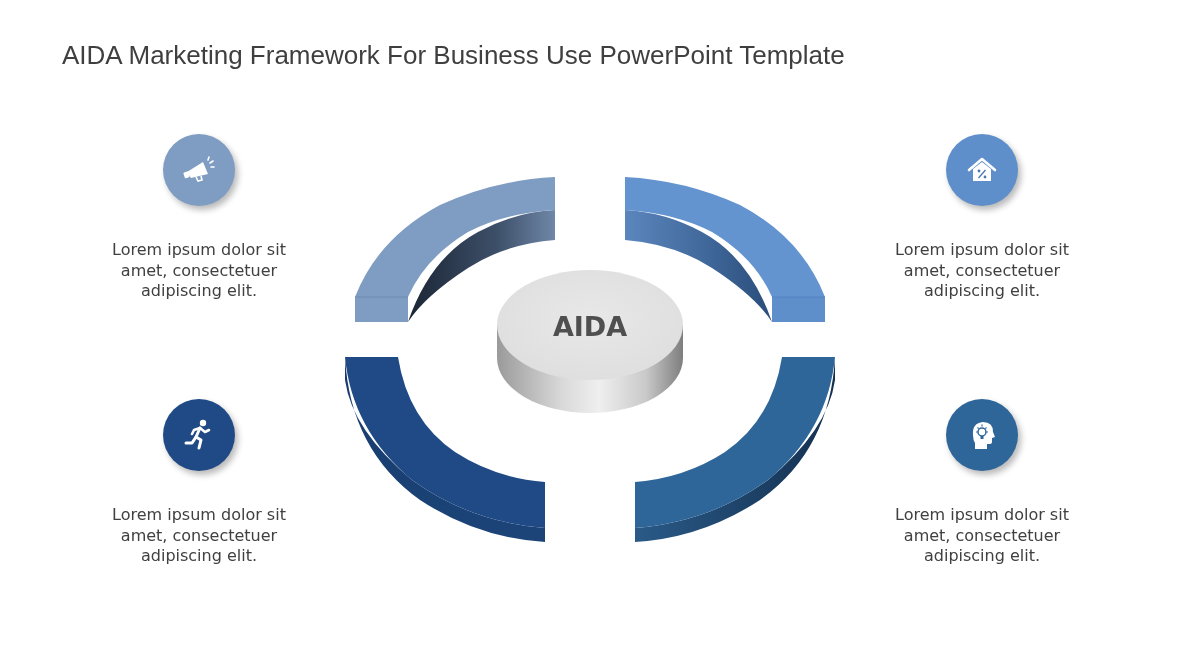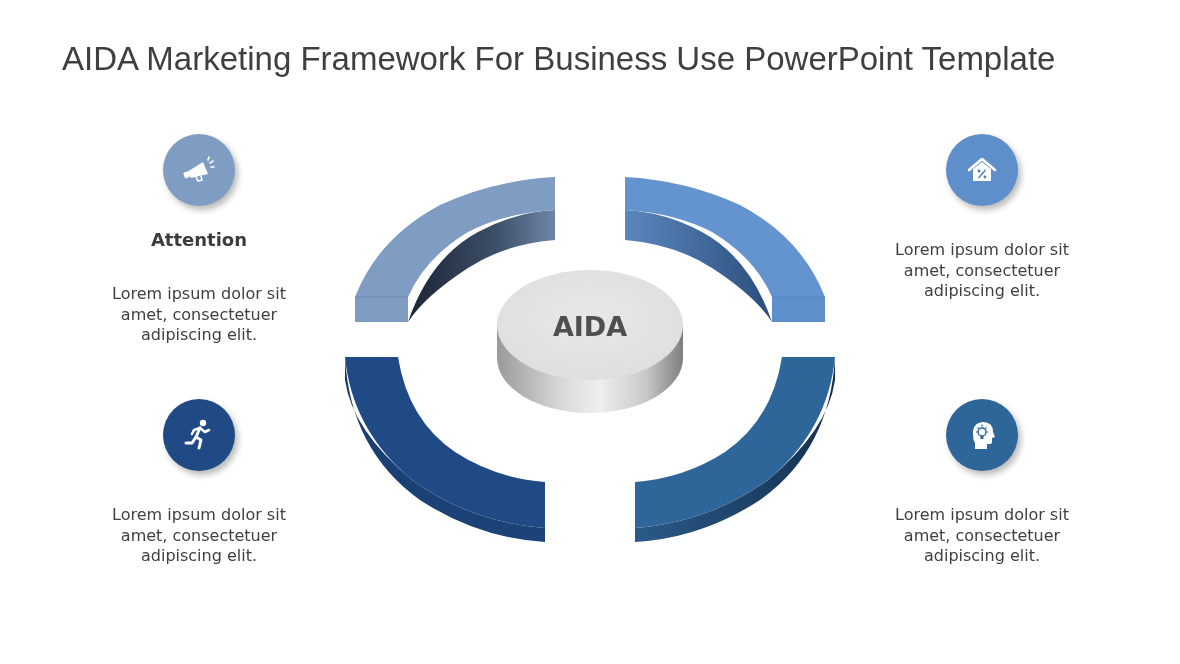--- a/index.html
+++ b/index.html
@@ -12,21 +12,21 @@
       height: 664px;
       position: relative;
       overflow: hidden;
       font-family: "DejaVu Sans", sans-serif;
     }
     .slide-title {
       position: absolute;
       left: 62px;
       top: 40px;
       font-family: "Liberation Sans", sans-serif;
-      font-size: 33px;
+      font-size: 26px;
       color: #3f3f3f;
       letter-spacing: 0px;
       white-space: nowrap;
     }
     .diagram {
       position: absolute;
       left: 0;
       top: 0;
       width: 1180px;
       height: 664px;
@@ -147,21 +147,20 @@
   <div class="icon-circle" style="background:#7F9CC2;">
     <svg viewBox="0 0 40 40">
       <path d="M 8 22 L 24 12 L 29 24 L 12 28 Z" fill="#ffffff"></path>
       <rect x="5" y="22" width="5" height="6" rx="1" transform="rotate(-18 7 25)" fill="#ffffff"></rect>
       <path d="M 17 27 L 19 31 L 23 30 L 22 26" fill="none" stroke="#ffffff" stroke-width="1.6"></path>
       <line x1="29" y1="10" x2="30" y2="7" stroke="#ffffff" stroke-width="1.6" stroke-linecap="round"></line>
       <line x1="31" y1="13" x2="34" y2="11" stroke="#ffffff" stroke-width="1.6" stroke-linecap="round"></line>
       <line x1="32" y1="17" x2="35" y2="17" stroke="#ffffff" stroke-width="1.6" stroke-linecap="round"></line>
     </svg>
   </div>
-  <div class="block-title">Attention</div>
   <div class="block-desc">
     <div>Lorem ipsum dolor sit</div>
     <div>amet, consectetuer</div>
     <div>adipiscing elit.</div>
   </div>
 </div>
 
 <div class="block" style="left:872px; top:134px;">
   <div class="icon-circle" style="background:#5F8FCB;">
     <svg viewBox="0 0 40 40">

